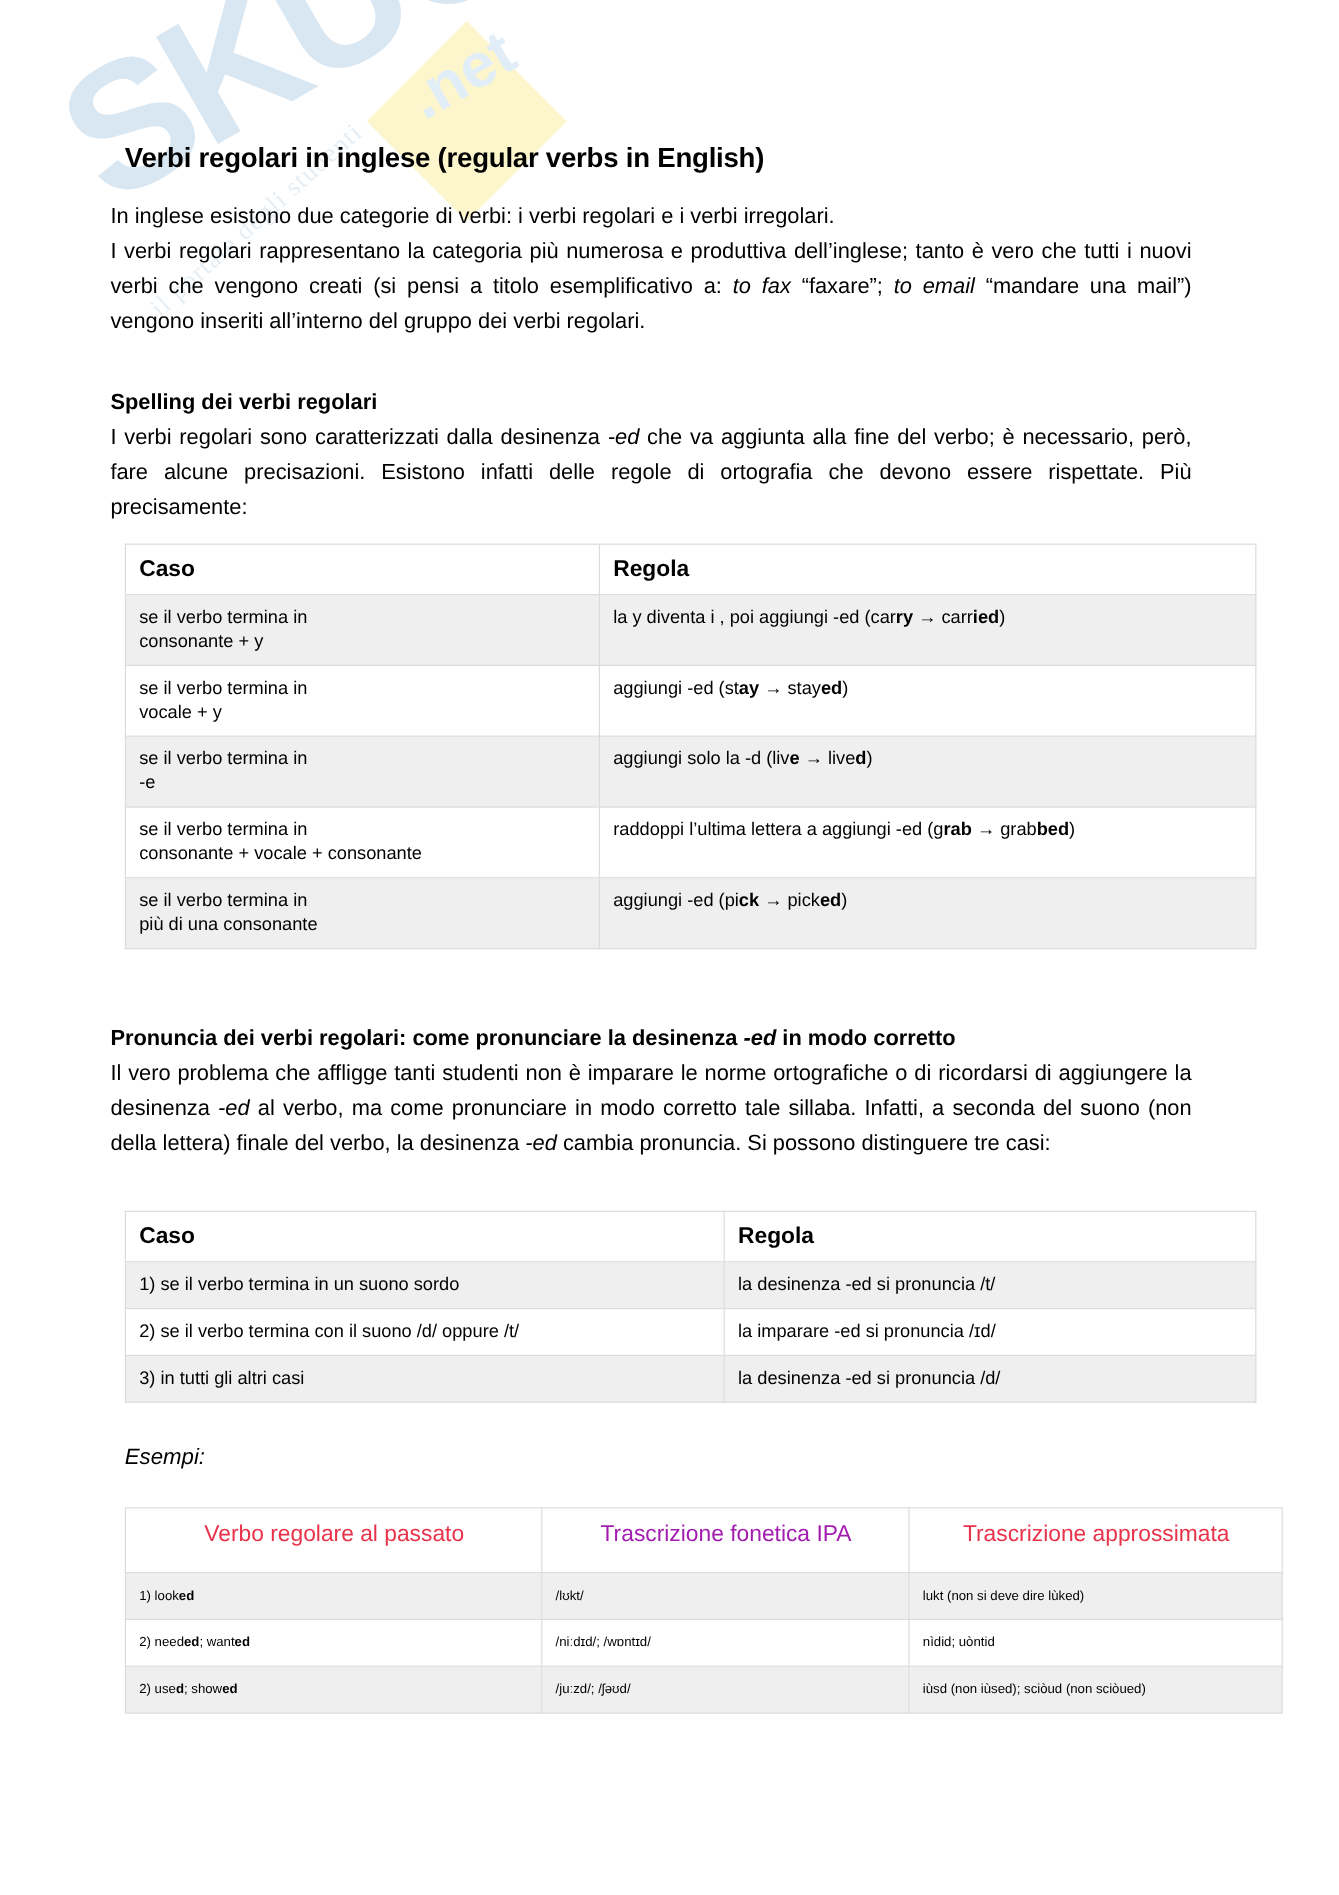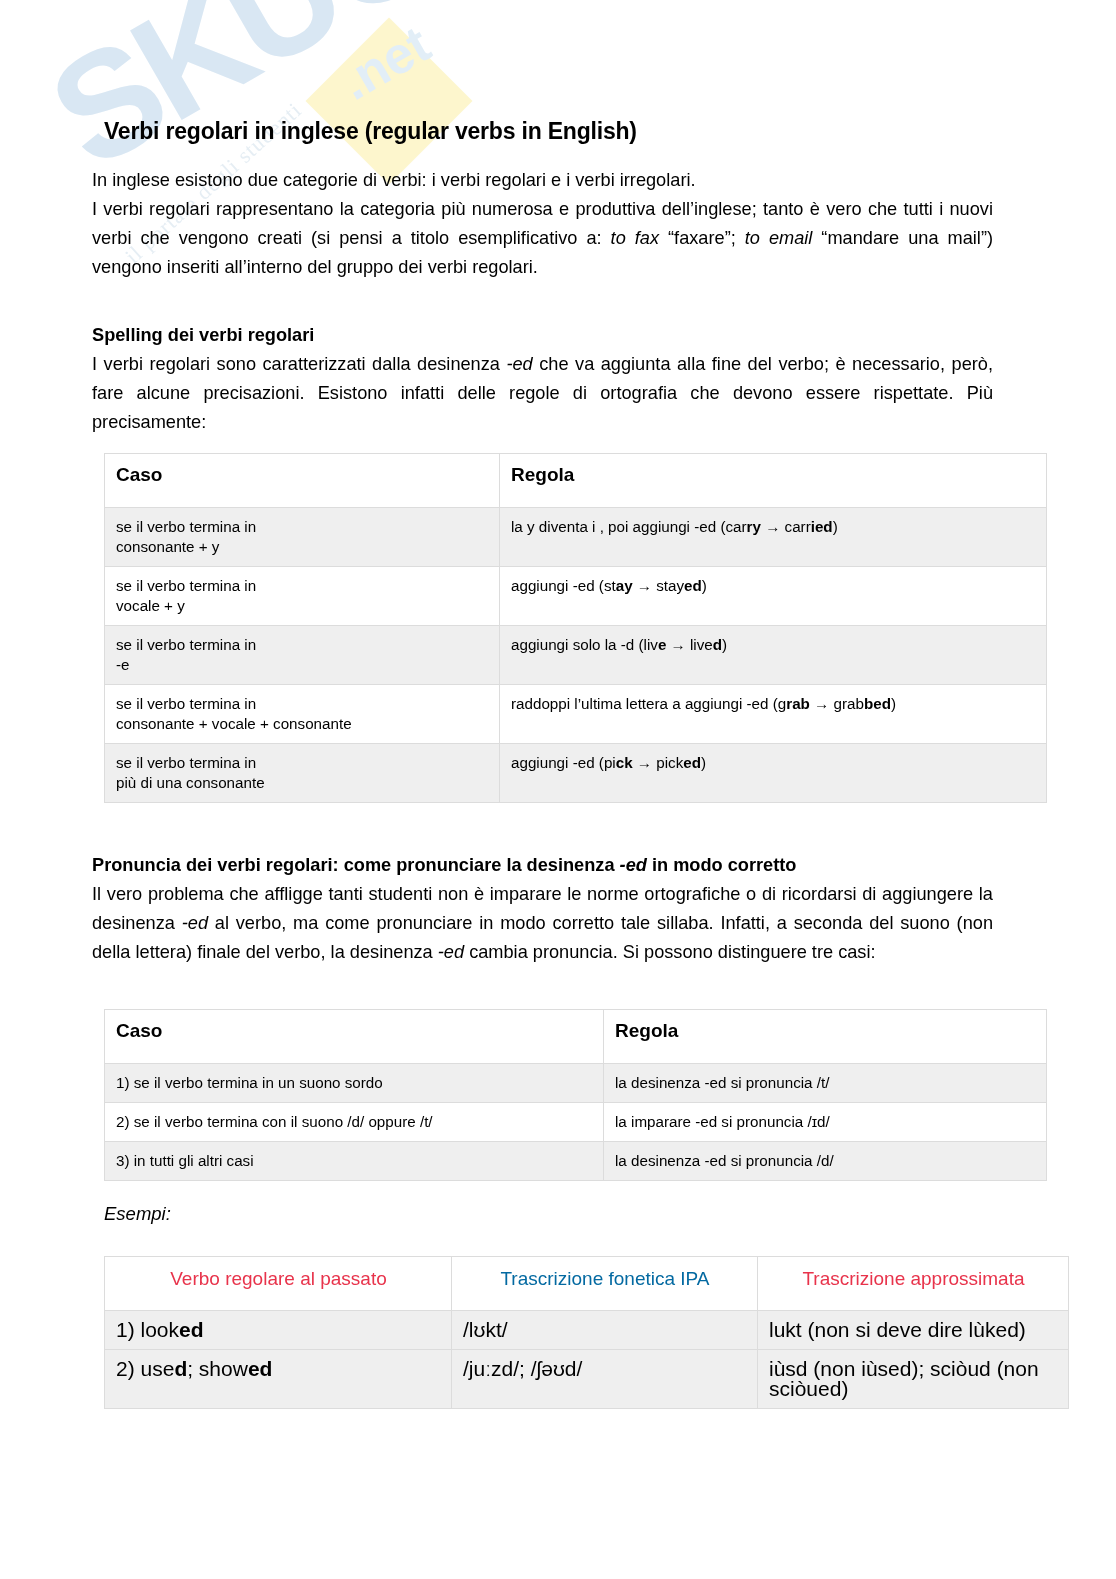--- a/index.html
+++ b/index.html
@@ -117,21 +117,21 @@
     text-align: left;
     padding: 9px 10px 9px 11px;
     font-weight: normal;
     line-height: 20px;
   }
   table.doc-table thead th {
     font-size: 19px;
     font-weight: bold;
     background: #ffffff;
     padding-top: 11px;
-    padding-bottom: 22px;
+    padding-bottom: 10px;
   }
   table.doc-table tbody tr.odd td { background: #efefef; }
   table.doc-table tbody tr.even td { background: #ffffff; }
 
   
   #table-spelling { left: 104px; top: 453px; width: 898px; }
   #table-spelling .c1 { width: 373px; }
   #table-spelling .c2 { width: 525px; }
   #table-spelling tbody td { height: 38px; }
 
@@ -146,21 +146,21 @@
   #table-esempi .c2 { width: 284px; }
   #table-esempi .c3 { width: 289px; }
   #table-esempi thead th {
     font-weight: normal;
     font-size: 19px;
     text-align: center;
     padding-top: 12px;
     padding-bottom: 21px;
   }
   #table-esempi thead th span { display: inline-block; }
-  #table-esempi tbody td { font-size: 21px; }
+  #table-esempi tbody td { font-size: 11px; }
 
   .esempi-label { position: absolute; left: 104px; top: 1203px; font-size: 18.5px; font-style: italic; }
 
   .cellline { display: block; }
 </style>
 </head>
 <body>
 
 <div id="page">
 
@@ -258,30 +258,35 @@
         </tr>
       </tbody>
     </table>
 
     <div class="esempi-label">Esempi:</div>
 
     <table class="doc-table" id="table-esempi">
       <thead>
         <tr>
           <th class="c1" style="color: rgb(232, 51, 75);"><span>Verbo regolare al passato</span></th>
-          <th class="c2" style="color: #0369a1;"><span>Trascrizione fonetica IPA</span></th>
+          <th class="c2" style="color: #a21caf;"><span>Trascrizione fonetica IPA</span></th>
           <th class="c3" style="color: rgb(232, 51, 75);"><span>Trascrizione approssimata</span></th>
         </tr>
       </thead>
       <tbody>
         <tr class="odd">
           <td class="c1"><span>1) look</span><b class="bd">ed</b></td>
           <td class="c2">/lʊkt/</td>
           <td class="c3">lukt (non si deve dire lùked)</td>
         </tr>
+        <tr class="even">
+          <td class="c1"><span>2) need</span><b class="bd">ed</b><span>; want</span><b class="bd">ed</b></td>
+          <td class="c2">/niːdɪd/; /wɒntɪd/</td>
+          <td class="c3">nìdid; uòntid</td>
+        </tr>
         <tr class="odd">
           <td class="c1"><span>2) use</span><b class="bd">d</b><span>; show</span><b class="bd">ed</b></td>
           <td class="c2">/juːzd/; /ʃəʊd/</td>
           <td class="c3">iùsd (non iùsed); sciòud (non sciòued)</td>
         </tr>
       </tbody>
     </table>
 
   </div>
 </div>

